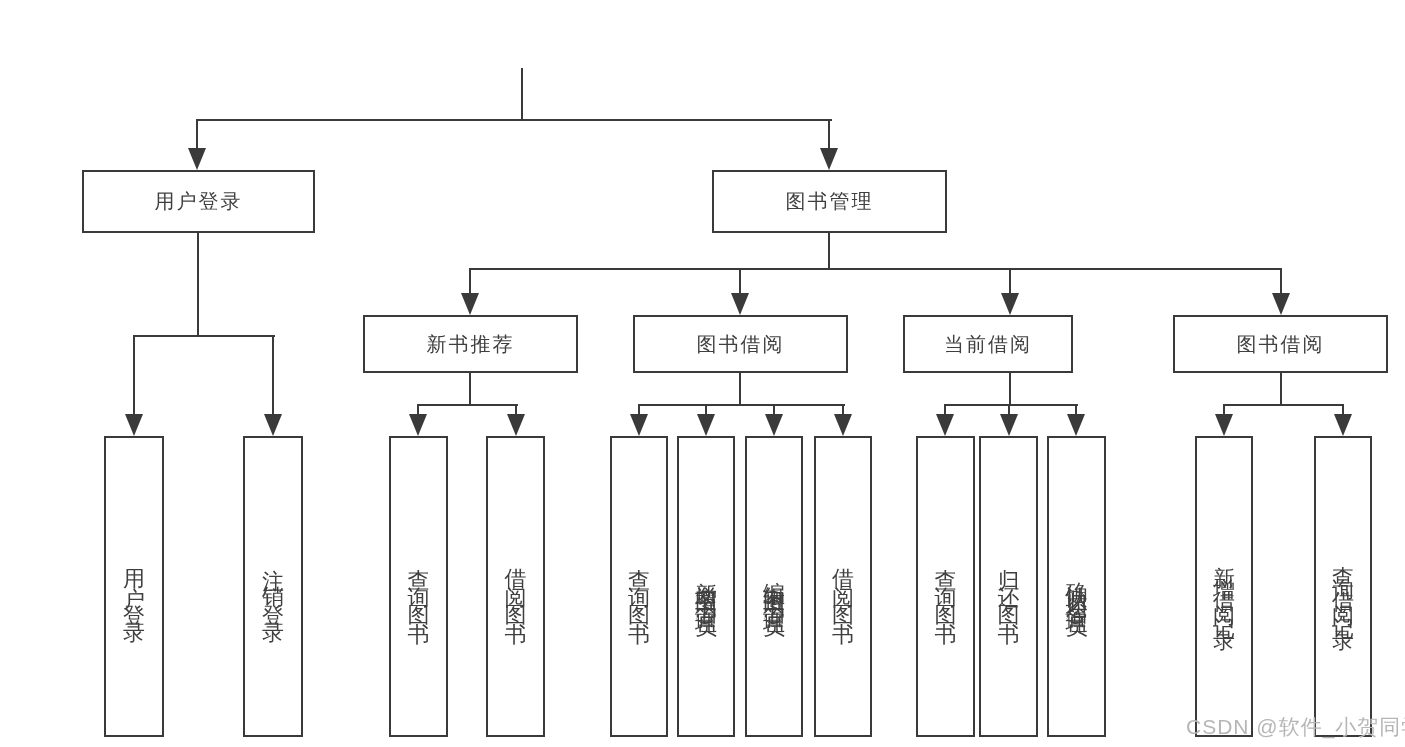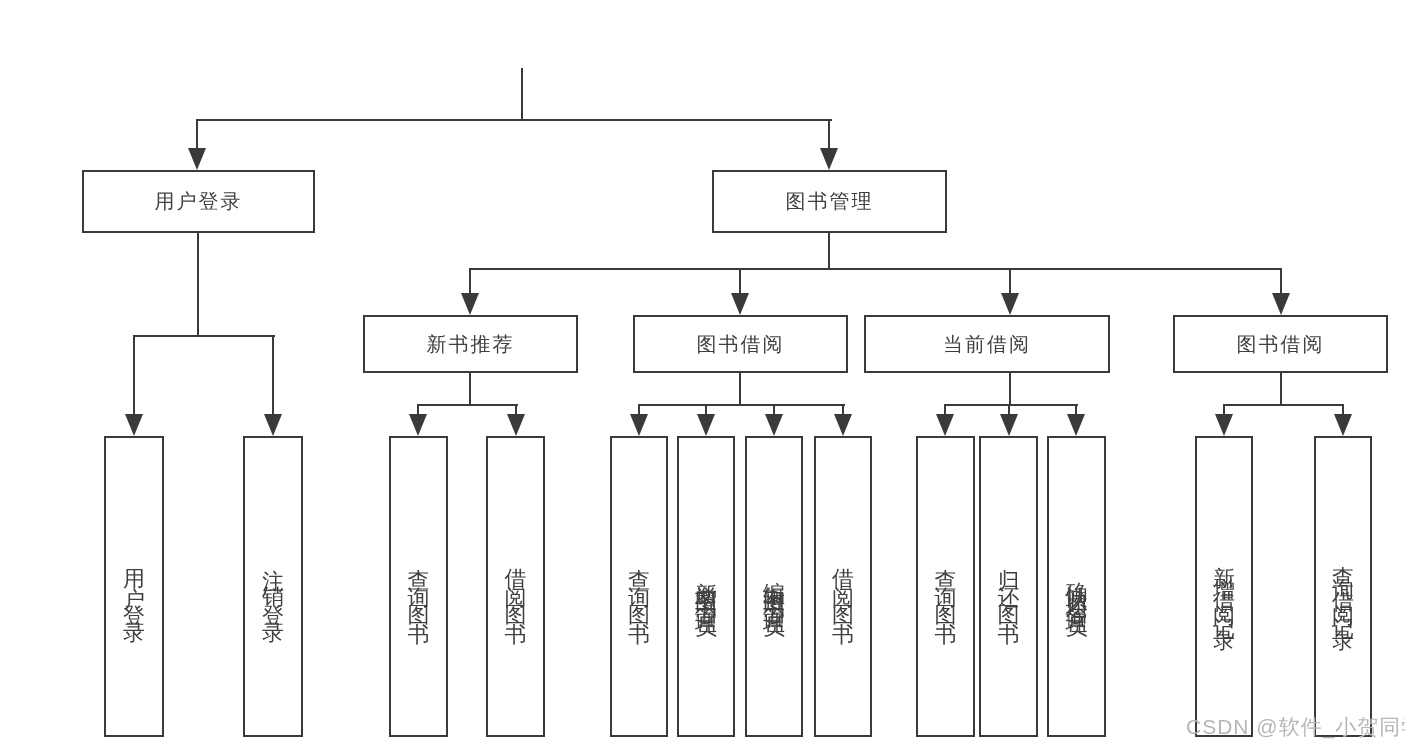--- a/index.html
+++ b/index.html
@@ -91,21 +91,21 @@
   <div class="arrow" style="left:461px;top:293px"></div>
   <div class="line" style="left:739px;top:268px;width:2px;height:27px"></div>
   <div class="arrow" style="left:731px;top:293px"></div>
   <div class="line" style="left:1009px;top:268px;width:2px;height:27px"></div>
   <div class="arrow" style="left:1001px;top:293px"></div>
   <div class="line" style="left:1280px;top:268px;width:2px;height:27px"></div>
   <div class="arrow" style="left:1272px;top:293px"></div>
 
   <div class="box hbox" style="left:363px;top:315px;width:215px;height:58px">新书推荐</div>
   <div class="box hbox" style="left:633px;top:315px;width:215px;height:58px">图书借阅</div>
-  <div class="box hbox" style="left:864px;top:315px;width:246px;height:58px">当前借阅</div>
+  <div class="box hbox" style="left:903px;top:315px;width:170px;height:58px">当前借阅</div>
   <div class="box hbox" style="left:1173px;top:315px;width:215px;height:58px">图书借阅</div>
 
   <div class="line" style="left:469px;top:373px;width:2px;height:33px"></div>
   <div class="line" style="left:417px;top:404px;width:101px;height:2px"></div>
   <div class="line" style="left:417px;top:404px;width:2px;height:14px"></div>
   <div class="arrow" style="left:409px;top:414px"></div>
   <div class="line" style="left:515px;top:404px;width:2px;height:14px"></div>
   <div class="arrow" style="left:507px;top:414px"></div>
 
   <div class="line" style="left:739px;top:373px;width:2px;height:33px"></div>

